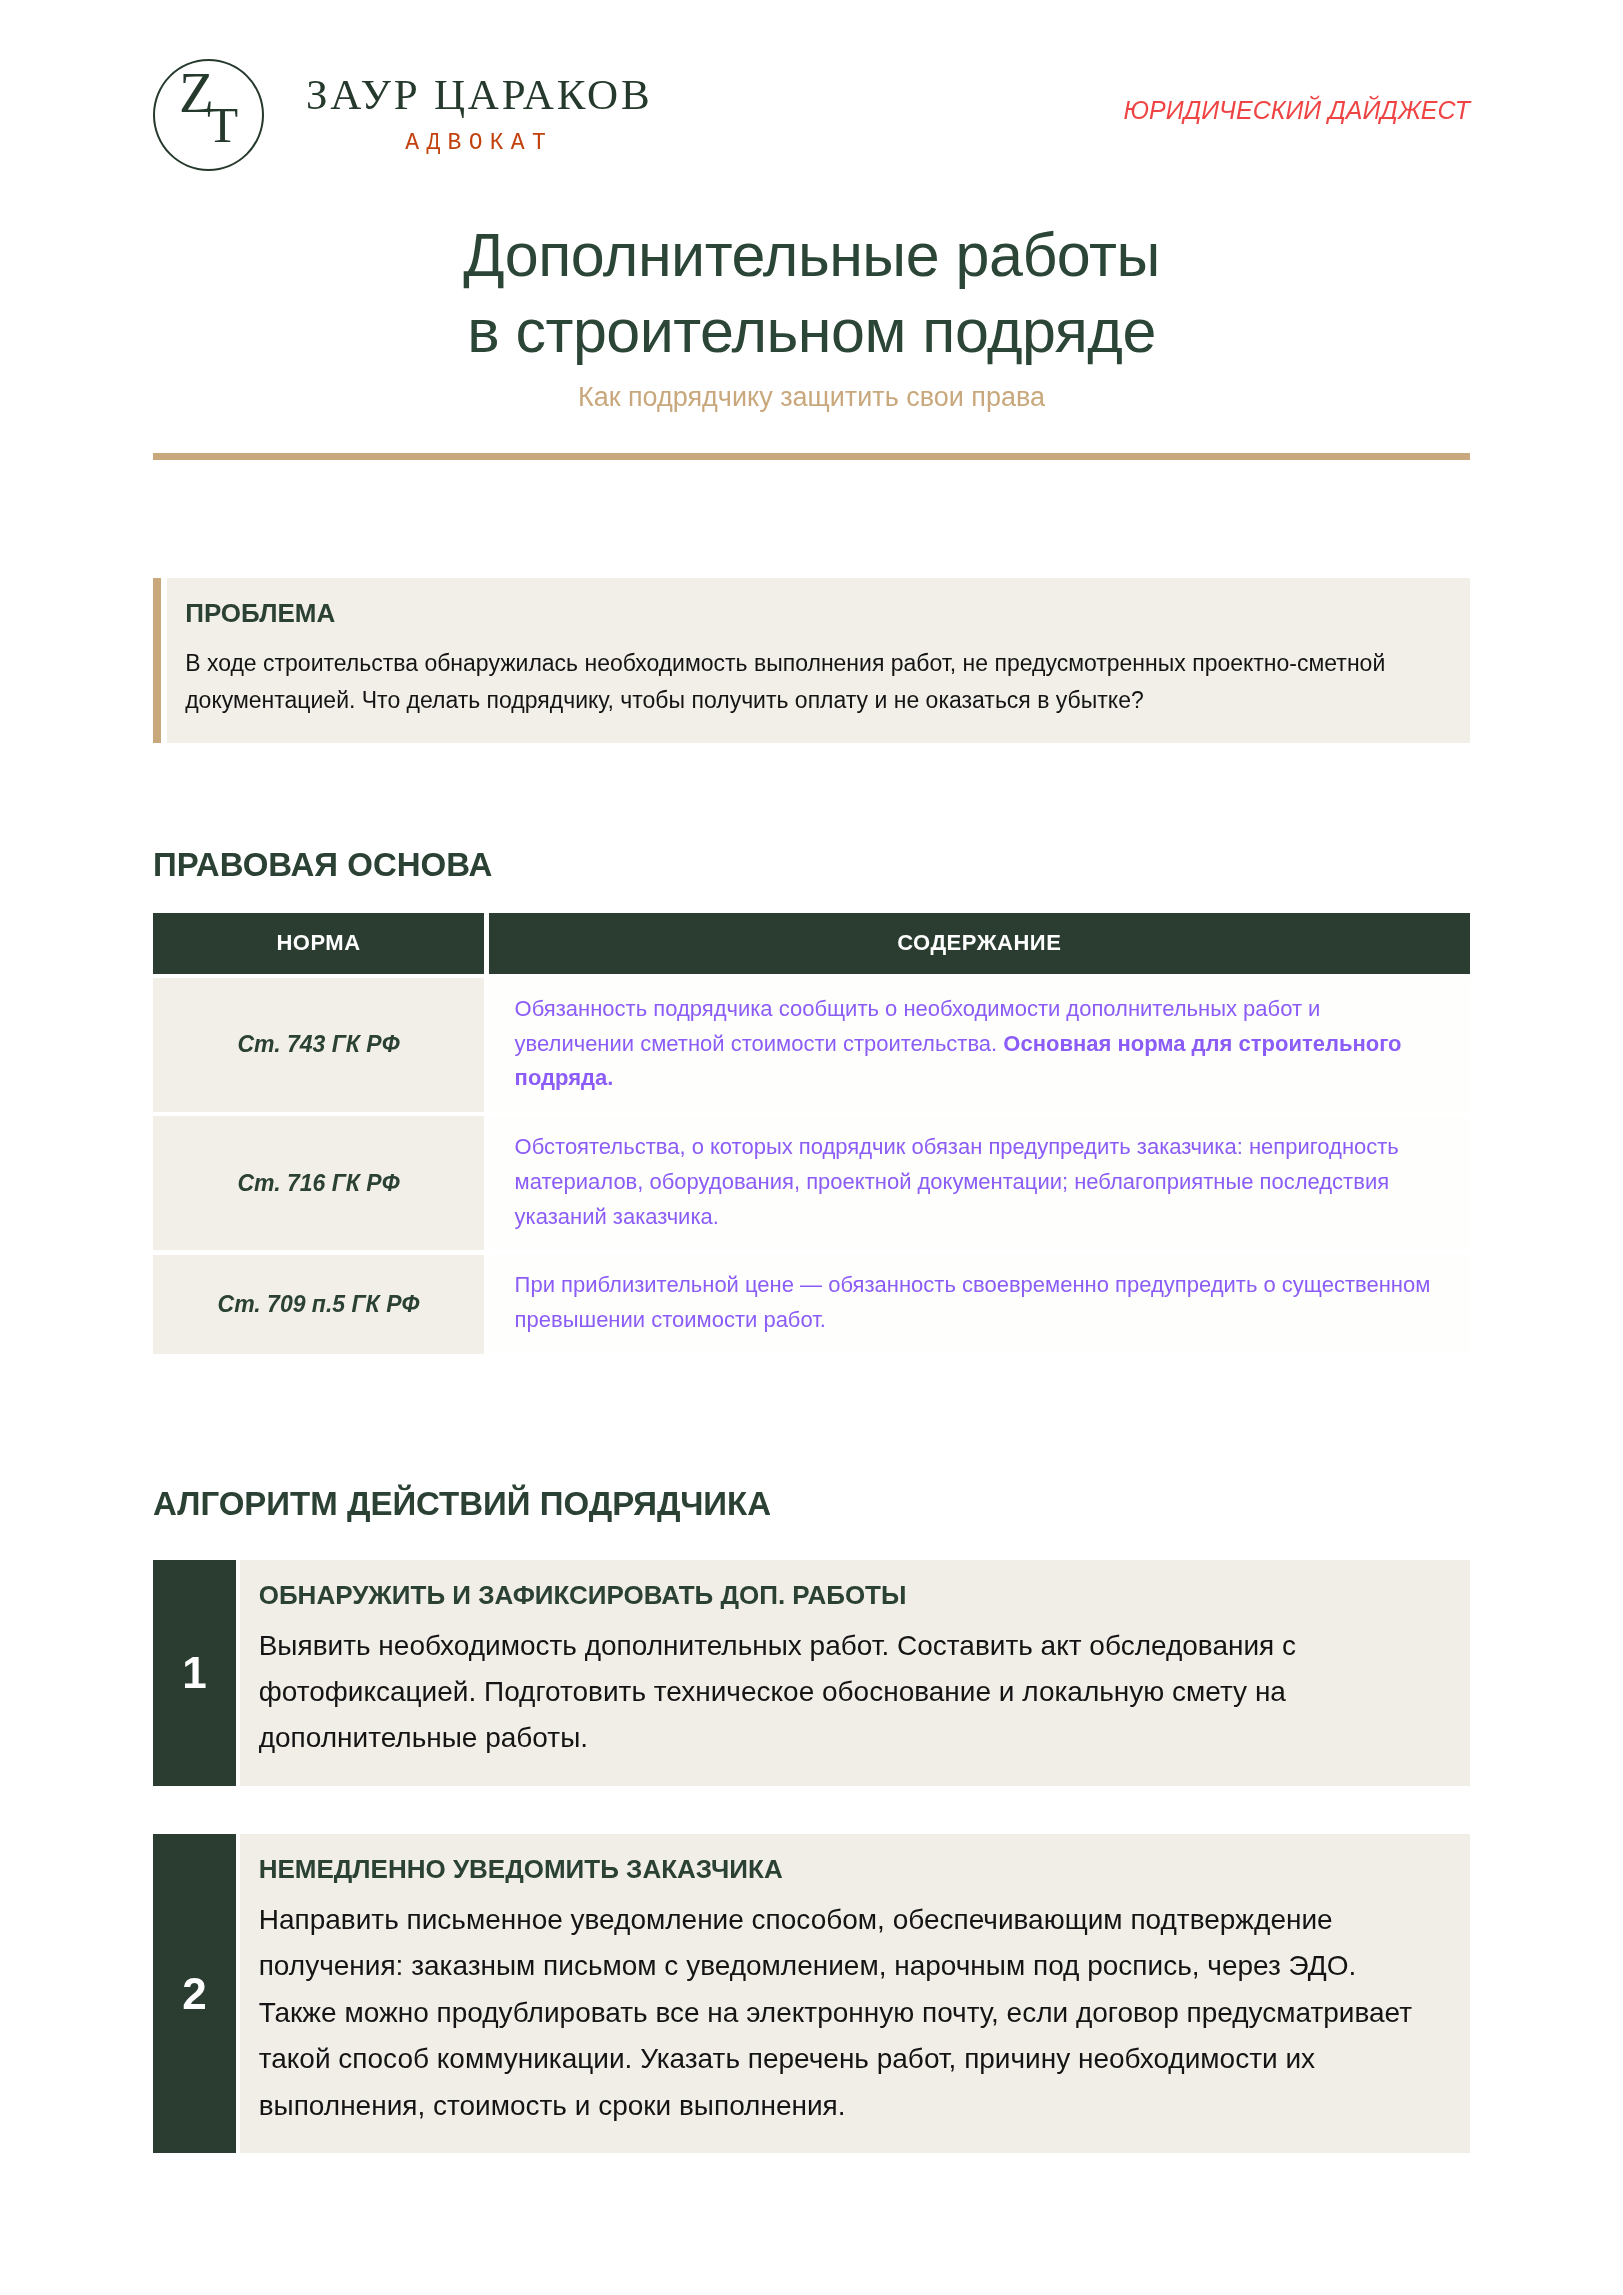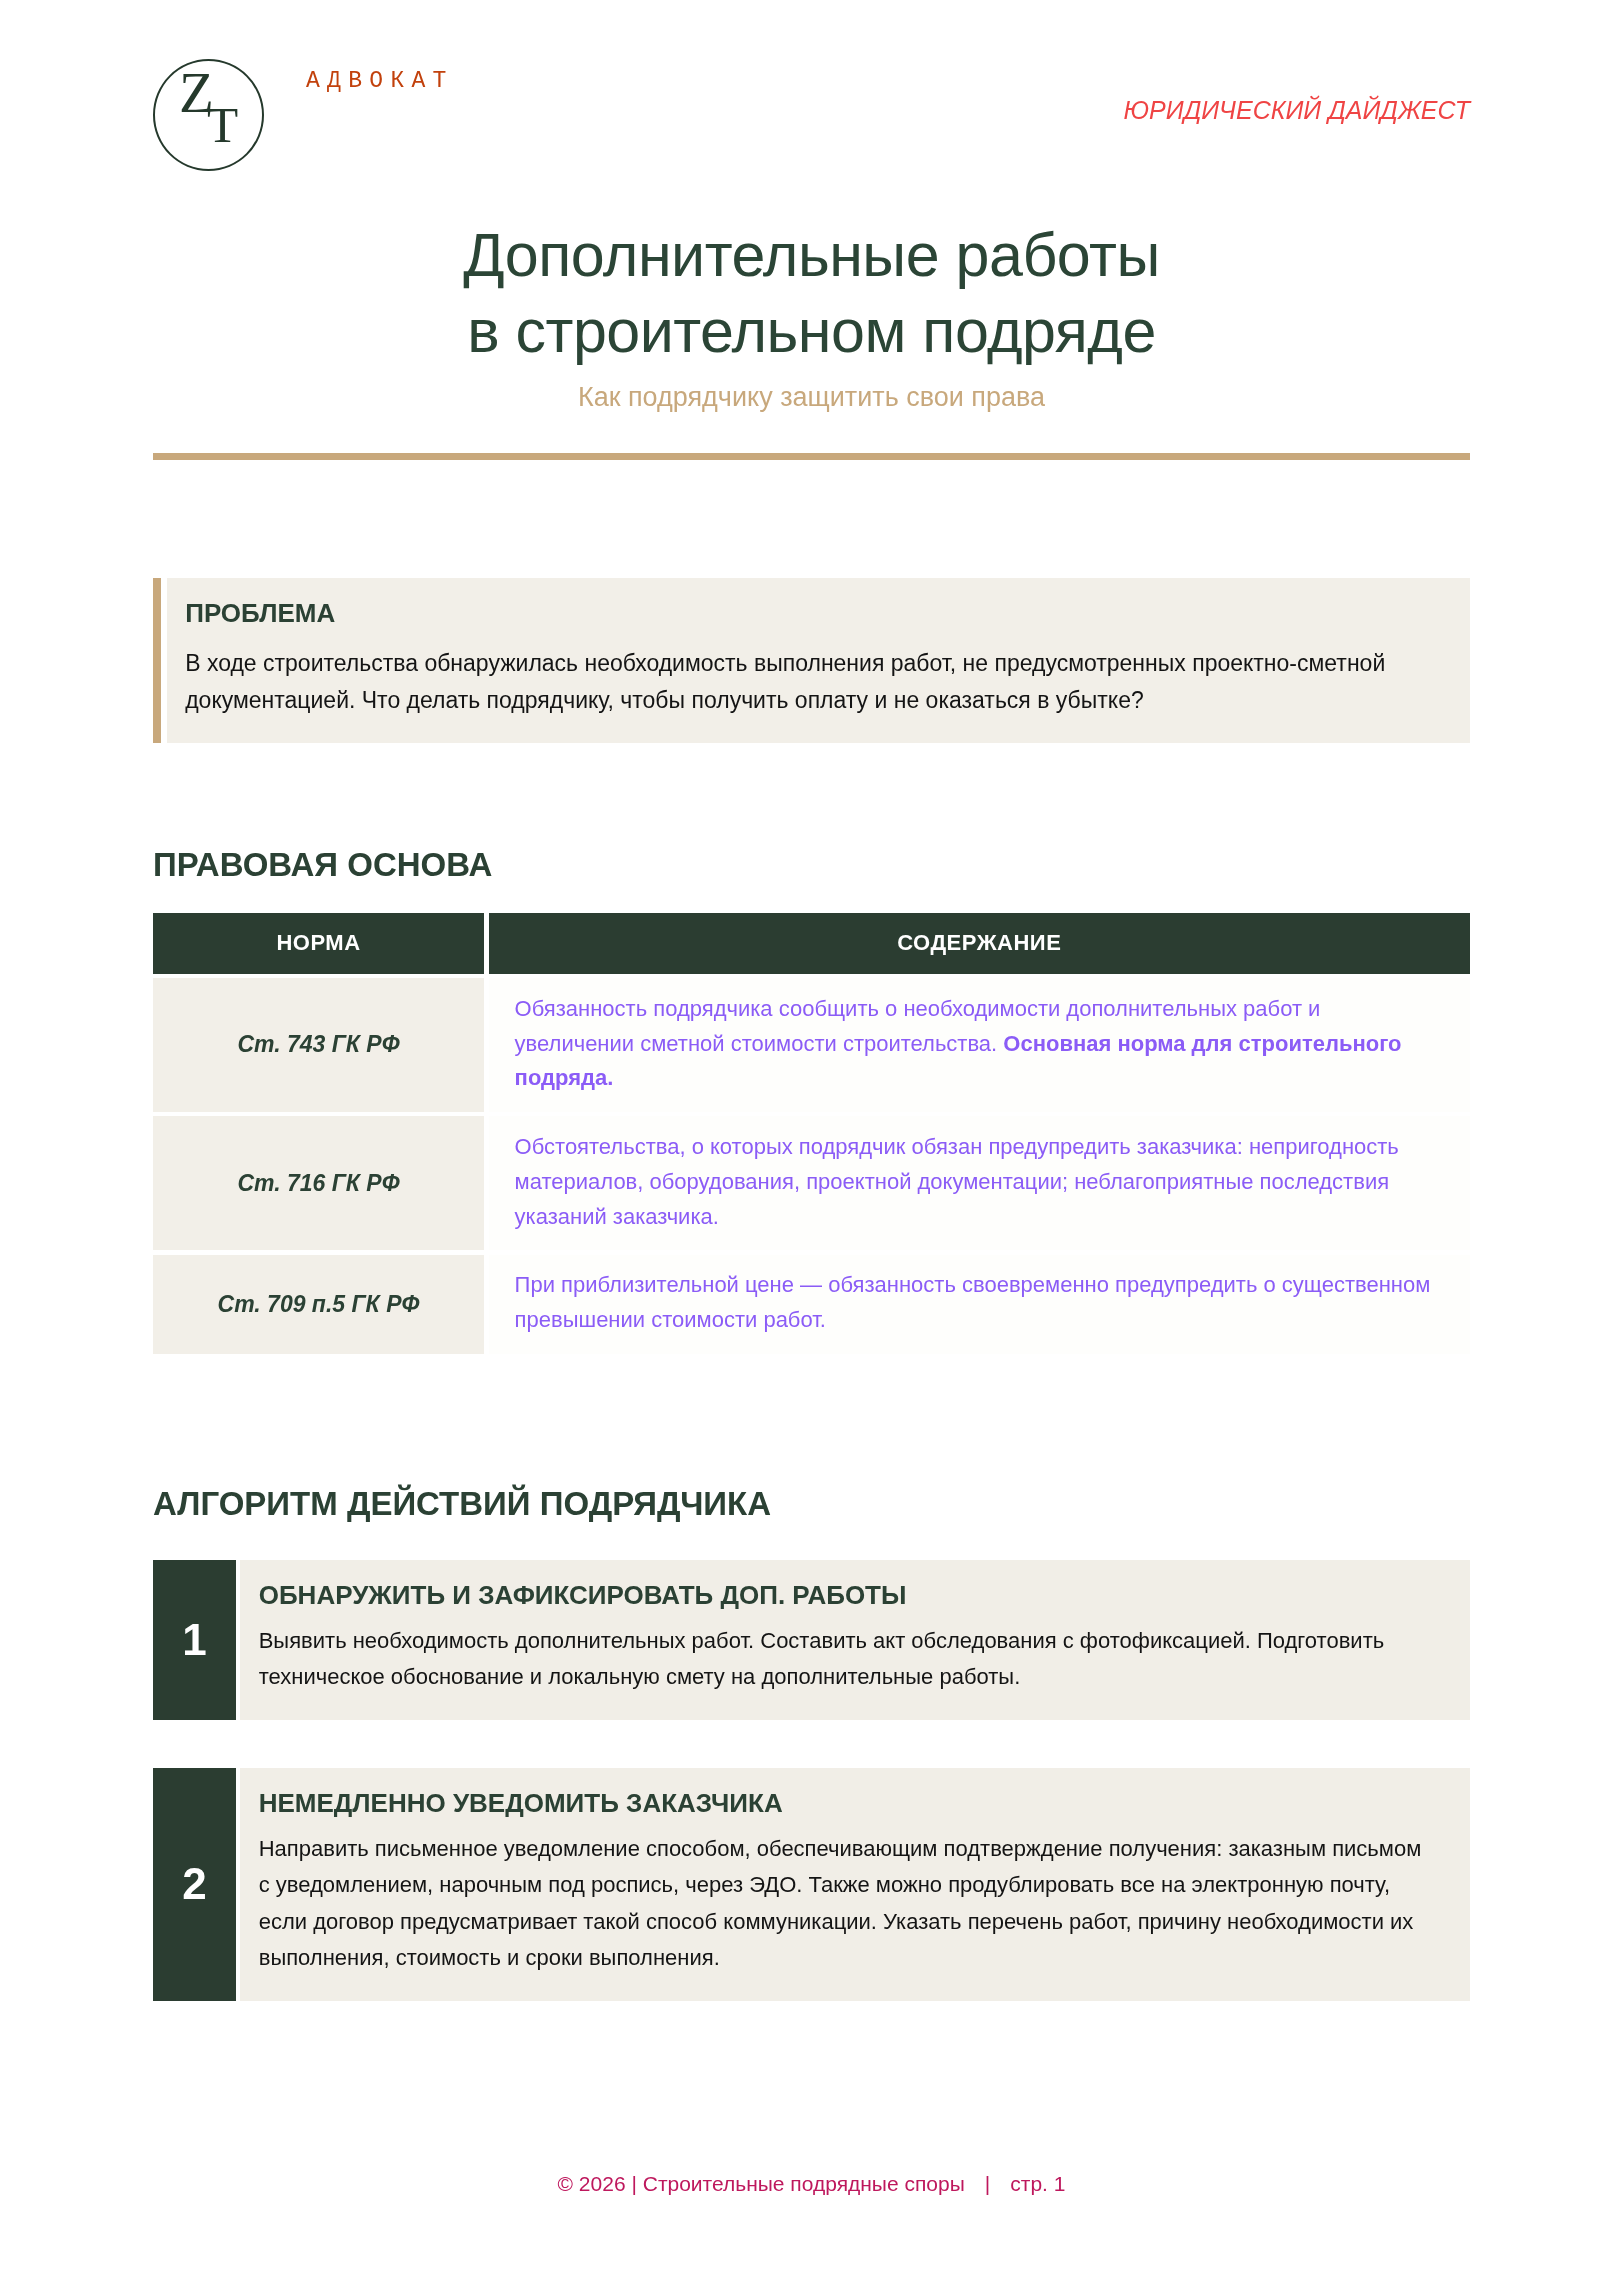--- a/index.html
+++ b/index.html
@@ -44,39 +44,40 @@
   .td-content b{font-weight:700;}
 
   
   .step{display:flex;}
   .step-1{margin-top:37px;}
   .step-2{margin-top:48px;}
   .step-num{width:83px;flex:0 0 auto;background:#2B3D31;color:#ffffff;font-size:44px;font-weight:700;display:flex;align-items:center;justify-content:center;}
   .step-gap{width:3.7px;background:#ffffff;flex:0 0 auto;}
   .step-body{flex:1;background:#F1EEE7;padding:20px 33px 24px 19px;}
   .step-title{font-size:26px;font-weight:700;color:#2B4134;}
-  .step-text{margin-top:12px;font-size:22px;line-height:1.66;color:#141414;}
+  .step-text{margin-top:12px;font-size:28px;line-height:1.66;color:#141414;}
 
   
   .footer{margin-top:171px;display:flex;justify-content:center;align-items:baseline;font-size:21px;color:#be185d;}
   .footer .sep{margin:0 20px;}
 </style>
 </head>
 <body>
 
 <div class="page">
   <div class="content">
 
     <div class="header">
       <div class="brand">
         <div class="logo-circle">
           <span class="mz">Z</span>
           <span class="mt">T</span>
         </div>
         <div class="brand-text">
+          <div class="brand-name">ЗАУР ЦАРАКОВ</div>
           <div class="brand-role">АДВОКАТ</div>
         </div>
       </div>
       <div class="digest-label">ЮРИДИЧЕСКИЙ ДАЙДЖЕСТ</div>
     </div>
 
     <div class="title">
       <div>Дополнительные работы</div>
       <div>в строительном подряде</div>
     </div>

